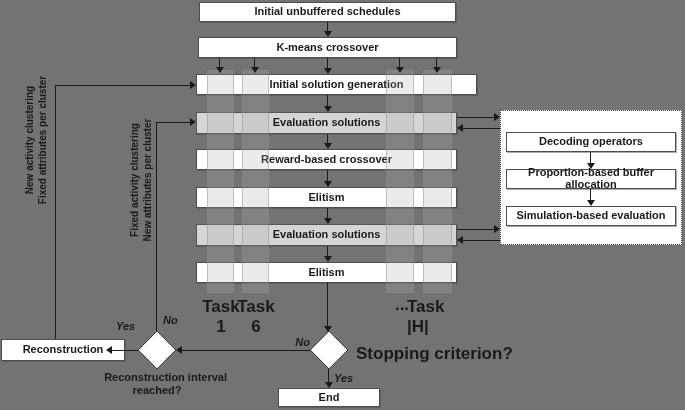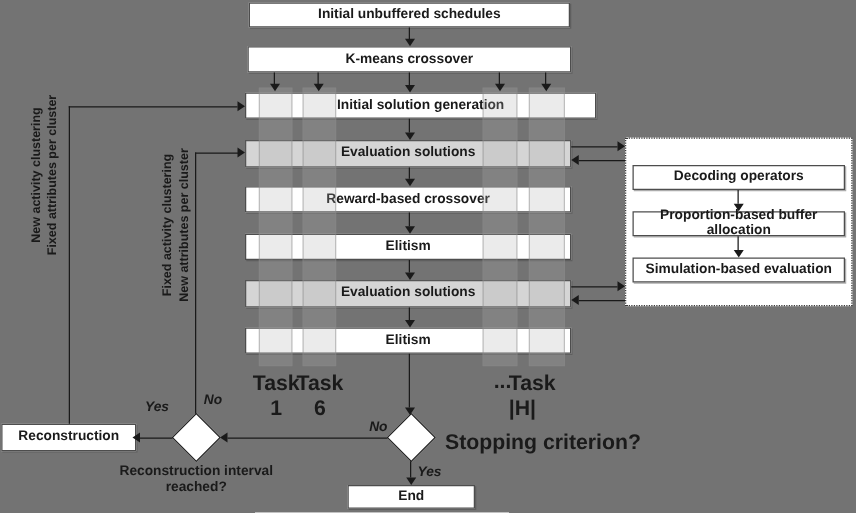--- a/index.html
+++ b/index.html
@@ -52,41 +52,41 @@
 
   <div class="box" style="left:199px;top:2px;width:257px;height:20px;">Initial unbuffered schedules</div>
   <div class="box" style="left:198px;top:37px;width:259px;height:21px;">K-means crossover</div>
   <div class="box" style="left:196px;top:74px;width:281px;height:21px;text-align:center;">Initial solution generation</div>
   <div class="box eval" style="left:196px;top:112px;width:261px;height:22px;">Evaluation solutions</div>
   <div class="box" style="left:196px;top:149px;width:261px;height:21px;">Reward-based crossover</div>
   <div class="box" style="left:196px;top:187px;width:261px;height:21px;">Elitism</div>
   <div class="box eval" style="left:196px;top:224px;width:261px;height:22px;">Evaluation solutions</div>
   <div class="box" style="left:196px;top:262px;width:261px;height:21px;">Elitism</div>
   <div class="box" style="left:278px;top:388px;width:102px;height:19px;">End</div>
-  <div class="box" style="left:1px;top:339px;width:108px;height:22px;">Reconstruction</div>
+  <div class="box" style="left:1px;top:339px;width:124px;height:22px;">Reconstruction</div>
 
   <div class="lbl" style="left:196px;top:297px;width:50px;text-align:center;">Task 1</div>
   <div class="lbl" style="left:231px;top:297px;width:50px;text-align:center;">Task 6</div>
   <div class="lbl" style="left:387px;top:295px;width:30px;text-align:center;">...</div>
   <div class="lbl" style="left:407px;top:297px;width:60px;text-align:left;">Task |H|</div>
 
   <div class="dashedbox" style="left:500px;top:110px;width:182px;height:135px;"></div>
   <div class="box" style="left:506px;top:169px;width:170px;height:20px;">Proportion-based buffer allocation</div>
   <div class="box" style="left:506px;top:132px;width:170px;height:20px;">Decoding operators</div>
   <div class="box" style="left:506px;top:206px;width:170px;height:20px;">Simulation-based evaluation</div>
   <div class="vl" style="left:590px;top:152px;height:11px;"></div>
   <div class="ah down" style="left:587px;top:163px;"></div>
   <div class="vl" style="left:590px;top:189px;height:11px;"></div>
   <div class="ah down" style="left:587px;top:200px;"></div>
 
   <div class="diamond" style="left:315px;top:336px;width:28px;height:28px;"></div>
   <div class="diamond" style="left:143px;top:336px;width:28px;height:28px;"></div>
   <div class="lbl" style="left:356px;top:344px;">Stopping criterion?</div>
   <div class="cap" style="left:87px;top:371px;width:140px;">
-    <span style="display:block;">Reconstruction interval</span>
+    <span style="display:block;text-align:right;">Reconstruction interval</span>
     <span style="display:block;">reached?</span>
   </div>
 
   <div class="yn" style="left:290px;top:336px;width:20px;text-align:right;">No</div>
   <div class="yn" style="left:334px;top:372px;">Yes</div>
   <div class="yn" style="left:116px;top:320px;width:24px;">Yes</div>
   <div class="yn" style="left:163px;top:314px;">No</div>
 
   <div class="rot" style="left:-39px;top:127px;width:150px;">
     <span>New activity clustering</span>

